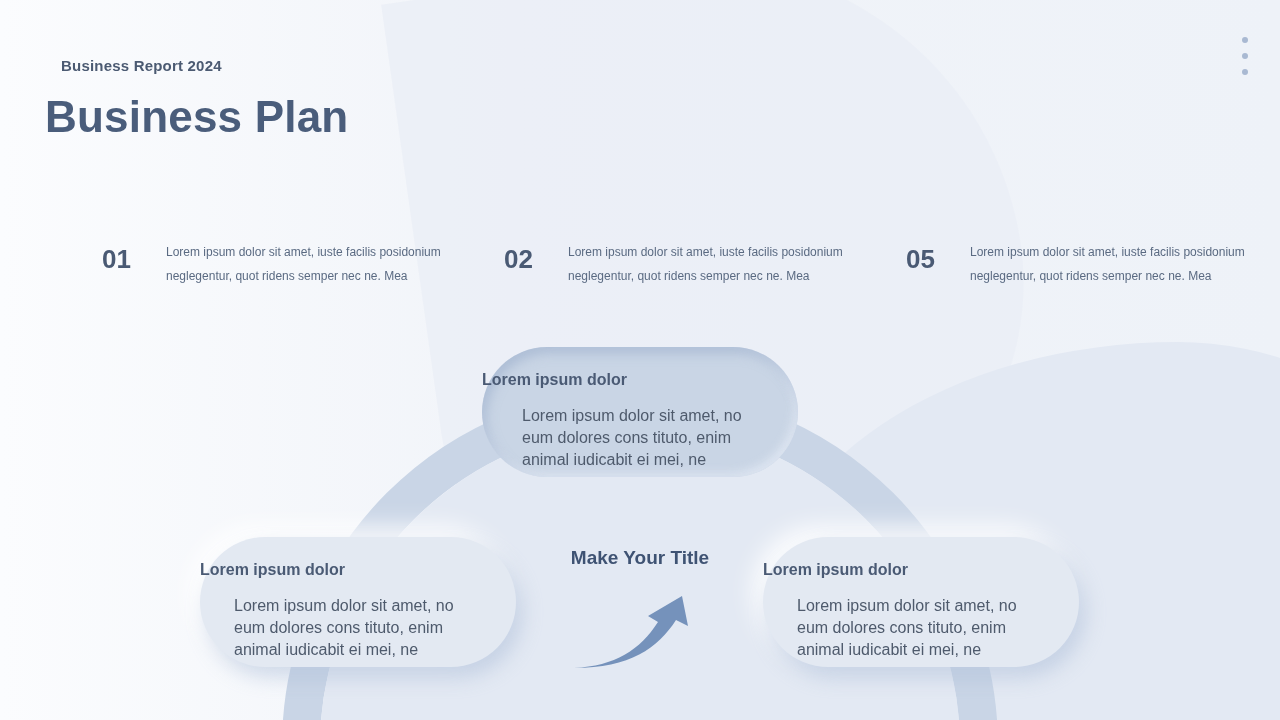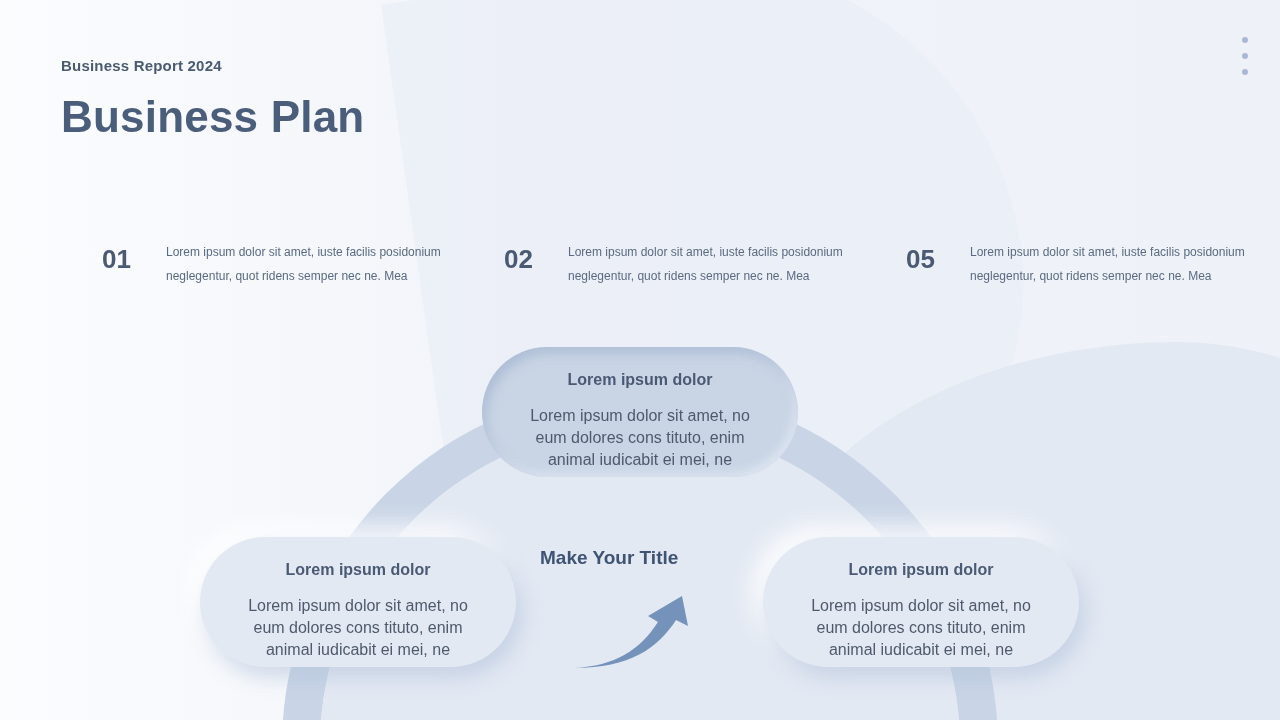--- a/index.html
+++ b/index.html
@@ -21,21 +21,21 @@
     left: 760px; top: 342px; width: 760px; height: 700px;
     border-radius: 55% 45% 0 0 / 40% 50% 0 0;
     background: #e3e9f3;
   }
 
   .subtitle {
     position: absolute; left: 61px; top: 57px;
     font-size: 15px; font-weight: bold; color: #4b5a72; letter-spacing: 0.2px;
   }
   .title {
-    position: absolute; left: 61px; top: 92px;
+    position: absolute; left: 45px; top: 92px;
     font-size: 44px; font-weight: bold; color: #4a5d7b; letter-spacing: 0.2px;
   }
   .menu-dots { position: absolute; left: 1240px; top: 37px; width: 10px; height: 40px; cursor: pointer; }
   .menu-dots span {
     display: block; width: 6px; height: 6px; border-radius: 50%;
     background: #a9b9d2; margin: 0 auto 10px;
   }
 
   .point { position: absolute; top: 240px; display: flex; }
   .point .num {
@@ -54,31 +54,31 @@
   }
   .ring-inner {
     position: absolute; left: 320px; top: 426px; width: 640px; height: 640px;
     border-radius: 50%; background: #e3e9f3;
   }
 
   .pill {
     position: absolute; width: 316px; height: 130px; border-radius: 65px;
     background: #e3e9f2;
     box-shadow: 6px 10px 20px rgba(160,180,210,0.45), -10px -10px 24px rgba(255,255,255,0.95);
-    text-align: center; box-sizing: border-box; padding-top: 24px;
+    text-align: left; box-sizing: border-box; padding-top: 24px;
   }
   .pill.top {
     background: #c9d5e5;
     box-shadow: inset 4px 6px 12px rgba(150,170,200,0.55), inset -4px -4px 10px rgba(230,236,246,0.8);
   }
   .pill .ph { font-size: 16px; font-weight: bold; color: #4a5a74; margin-bottom: 16px; }
   .pill .pt { font-size: 16px; line-height: 22px; color: #4e5a6c; }
 
   .center-title {
-    position: absolute; left: 540px; top: 547px; width: 200px; text-align: left;
+    position: absolute; left: 540px; top: 547px; width: 200px; text-align: center;
     font-size: 19px; font-weight: bold; color: #3f5373;
   }
   .arrow { position: absolute; left: 570px; top: 590px; width: 125px; height: 85px; }
 </style>
 </head>
 <body>
 
 <div class="bg-shape bg-blob-top"></div>
 <div class="bg-shape bg-blob-right"></div>
 

